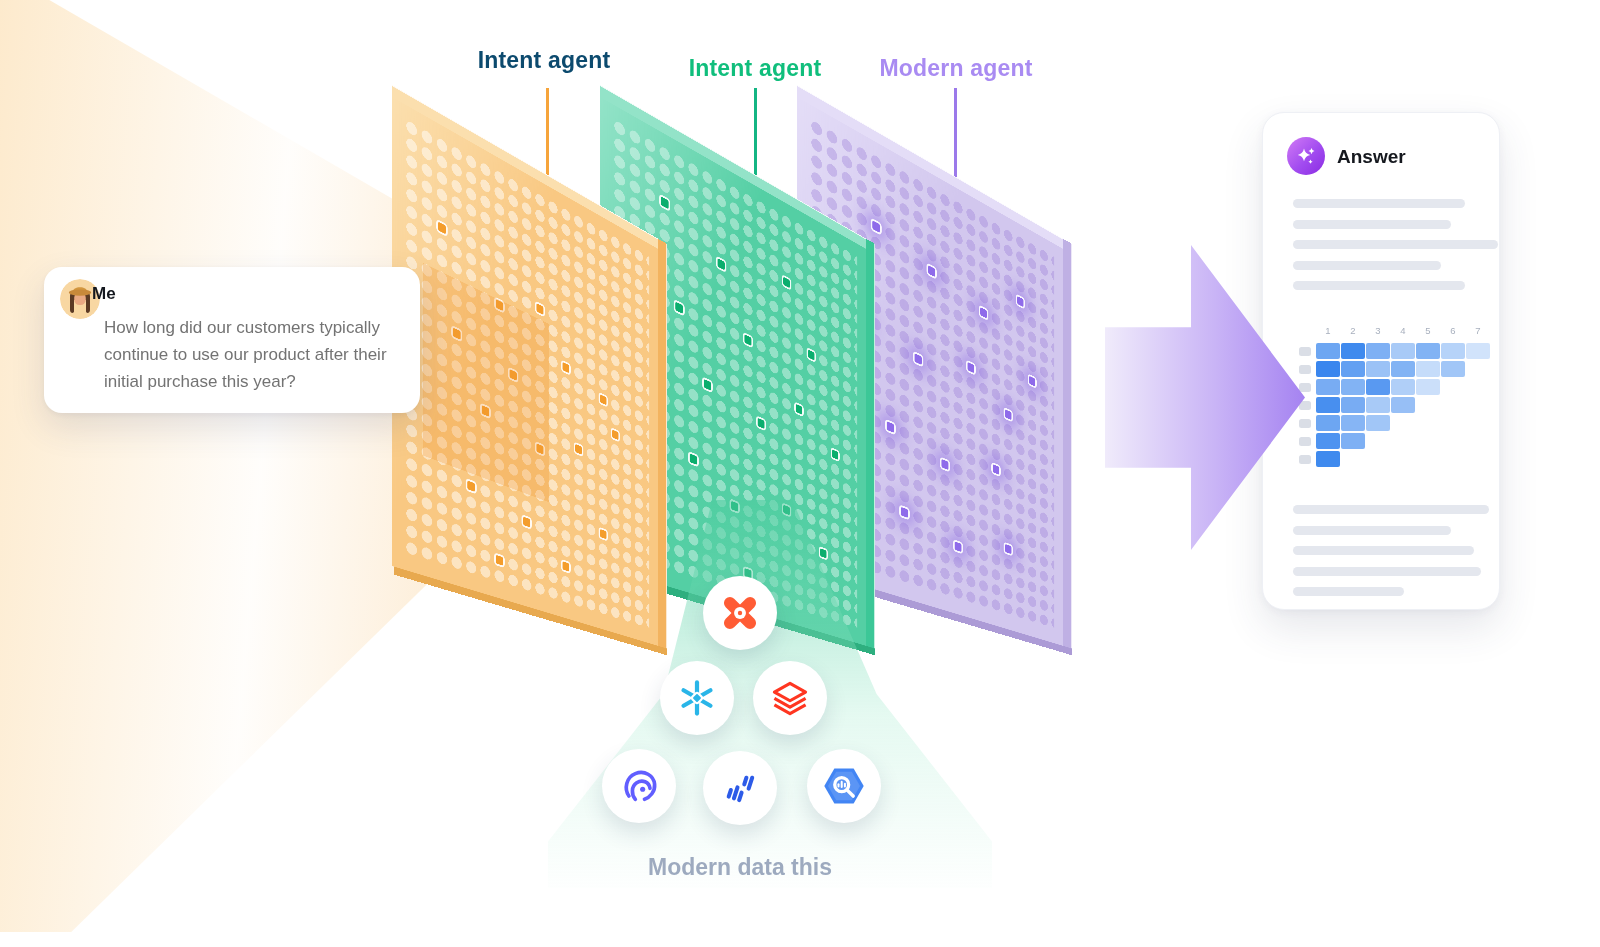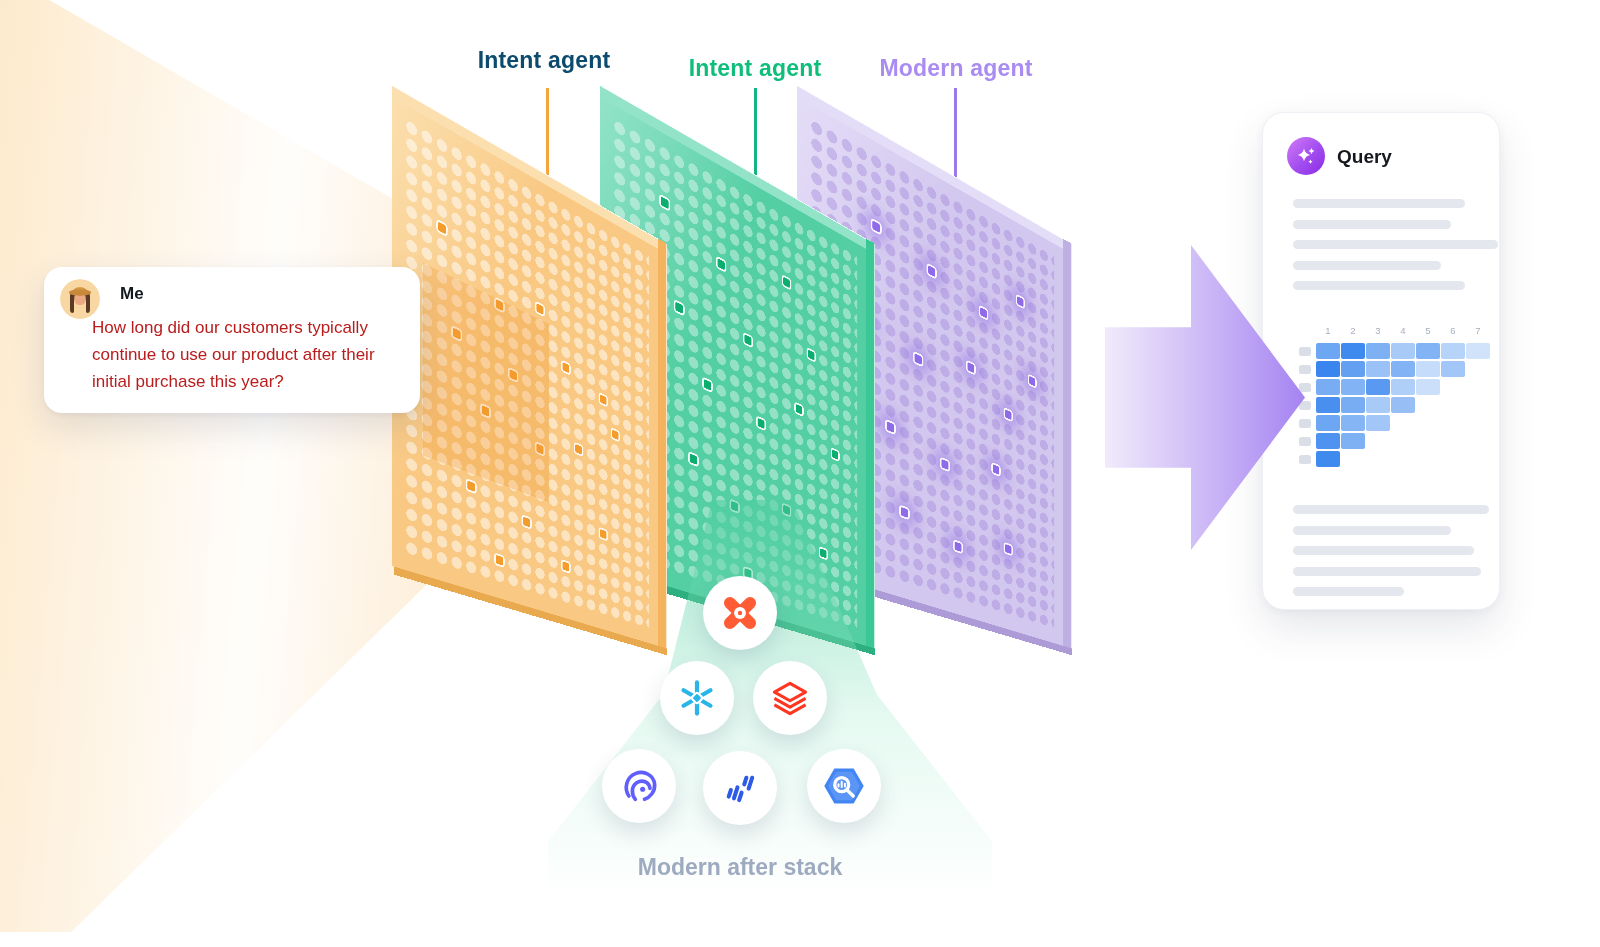--- a/index.html
+++ b/index.html
@@ -40,22 +40,22 @@
   
   .agent-label{z-index:45;width:220px;text-align:center;font-size:23px;font-weight:bold;letter-spacing:.2px;}
   .tick-line{z-index:2;width:2.5px;}
 
   
   .chat-card{
     left:44px;top:267px;width:376px;height:146px;z-index:50;background:#fff;border-radius:18px;
     box-shadow:0 14px 34px rgba(55,65,100,.14), 0 2px 6px rgba(55,65,100,.06);
   }
   .chat-avatar{left:16px;top:12px;width:40px;height:40px;border-radius:50%;overflow:hidden;}
-  .chat-sender{left:76px;top:17px;font-size:17px;font-weight:bold;color:#14181f;}
-  .chat-msg{left:48px;top:47px;width:308px;font-size:17px;line-height:27px;color:#b91c1c;}
+  .chat-sender{left:48px;top:17px;font-size:17px;font-weight:bold;color:#14181f;}
+  .chat-msg{left:60px;top:47px;width:308px;font-size:17px;line-height:27px;color:#737373;}
 
   
   .funnel{
     left:548px;top:500px;width:444px;height:388px;z-index:22;
     clip-path:polygon(37% 0, 55% 0, 74% 50%, 100% 88%, 100% 100%, 0 100%, 0 88%, 26% 50%);
     background:linear-gradient(180deg, rgba(78,205,160,.55), rgba(167,236,208,.30) 55%, rgba(224,248,238,.05) 100%);
   }
   .tool{z-index:40;width:74px;height:74px;border-radius:50%;background:#fff;
     box-shadow:0 10px 22px rgba(44,62,98,.14);display:flex;align-items:center;justify-content:center;}
   .tool svg{width:44px;height:44px;}
@@ -244,33 +244,33 @@
     <circle cx="21.5" cy="22.5" r="7.6" fill="none" stroke="#ffffff" stroke-width="3.6"></circle>
     <line x1="27.5" y1="28.5" x2="34" y2="35" stroke="#ffffff" stroke-width="3.8" stroke-linecap="round"></line>
     <g stroke="#ffffff" stroke-width="2.2" stroke-linecap="round">
       <line x1="18" y1="24.5" x2="18" y2="22"></line>
       <line x1="21.5" y1="25" x2="21.5" y2="19.5"></line>
       <line x1="25" y1="24.5" x2="25" y2="21.5"></line>
     </g>
   </svg>
 </div>
 
-<div class="abs stack-label">Modern after stack</div>
+<div class="abs stack-label">Modern data this</div>
 
 <div class="abs arrow"></div>
 
 <div class="abs answer-card">
   <div class="abs answer-badge">
     <svg viewBox="0 0 24 24">
       <path fill="#ffffff" d="M10 4.5 q1.1 5.4 6.2 6.4 q-5.1 1 -6.2 6.4 q-1.1 -5.4 -6.2 -6.4 q5.1 -1 6.2 -6.4"></path>
       <path fill="#ffffff" d="M17.5 4 q0.5 2.6 3 3.1 q-2.5 0.5 -3 3.1 q-0.5 -2.6 -3 -3.1 q2.5 -0.5 3 -3.1"></path>
       <path fill="#ffffff" d="M16.5 15.5 q0.35 1.8 2.1 2.15 q-1.75 0.35 -2.1 2.15 q-0.35 -1.8 -2.1 -2.15 q1.75 -0.35 2.1 -2.15"></path>
     </svg>
   </div>
-  <div class="abs answer-title">Query</div>
+  <div class="abs answer-title">Answer</div>
 
   <div class="abs skel-group" style="top:86px;">
       <div class="skel" style="width: 172px;"></div>
       <div class="skel" style="width: 158px;"></div>
       <div class="skel" style="width: 205px;"></div>
       <div class="skel" style="width: 148px;"></div>
       <div class="skel" style="width: 172px;"></div>
     </div>
 
   <div class="abs chart">

